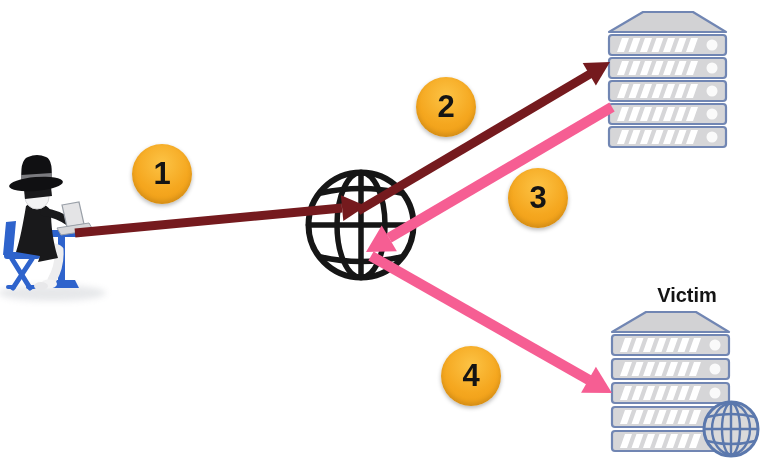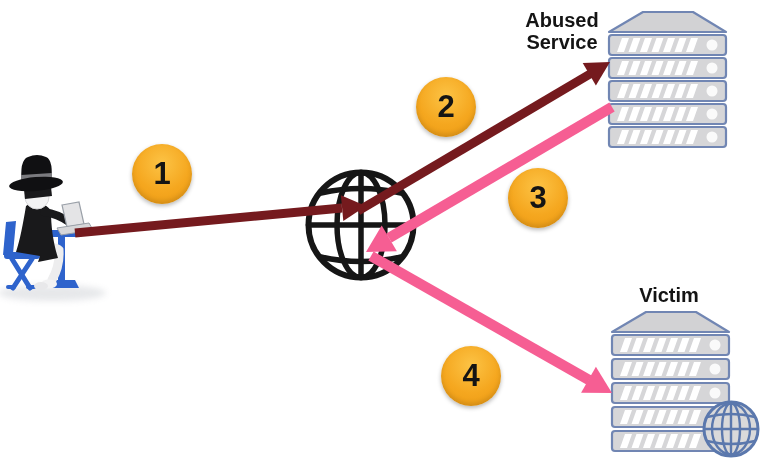--- a/index.html
+++ b/index.html
@@ -129,19 +129,15 @@
       <line x1="371" y1="256" x2="589" y2="380" stroke="#f65e93" stroke-width="10.5"></line>
       <polygon points="612,393 581.1,392.7 595.9,366.7" fill="#f65e93"></polygon>
     </g>
   </svg>
 
   <div class="badge" style="left:132px;top:144px">1</div>
   <div class="badge" style="left:416px;top:77px">2</div>
   <div class="badge" style="left:508px;top:168px">3</div>
   <div class="badge" style="left:441px;top:346px">4</div>
 
-  <div class="svc-label" style="left:512px;top:10px;width:100px">
-    <div>Abused</div>
-    <div>Service</div>
-  </div>
-  <div class="svc-label" style="left:606px;top:285px;width:126px">Victim</div>
+  <div class="svc-label" style="left:624px;top:285px;width:126px">Victim</div>
 
 </div>
 
 </body></html>

